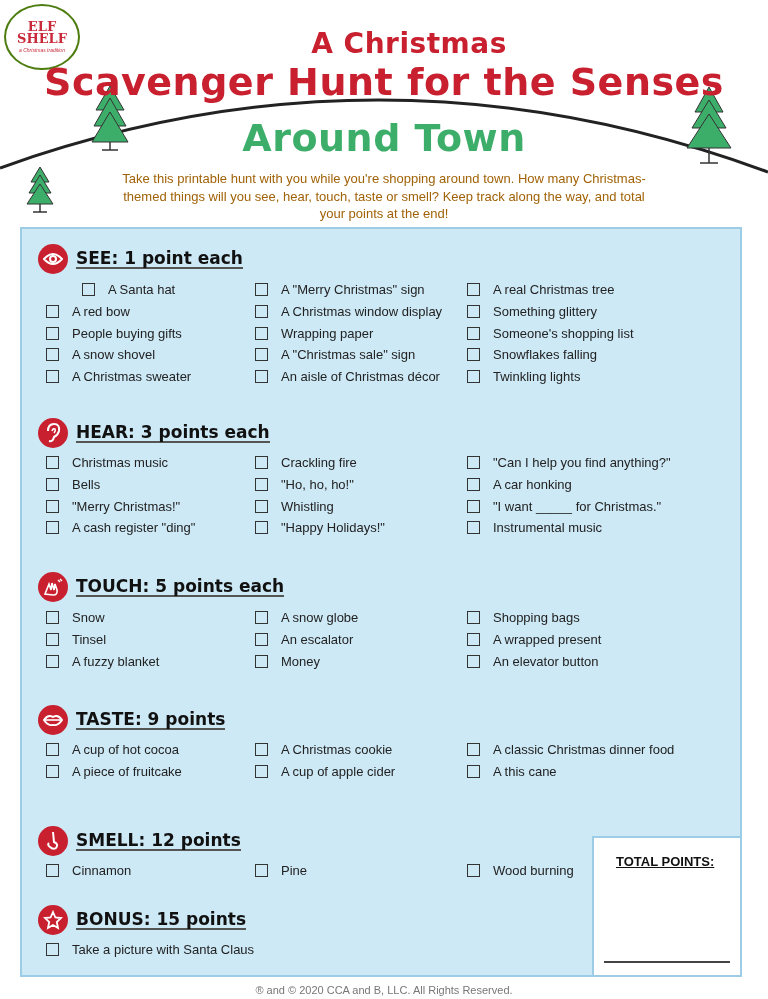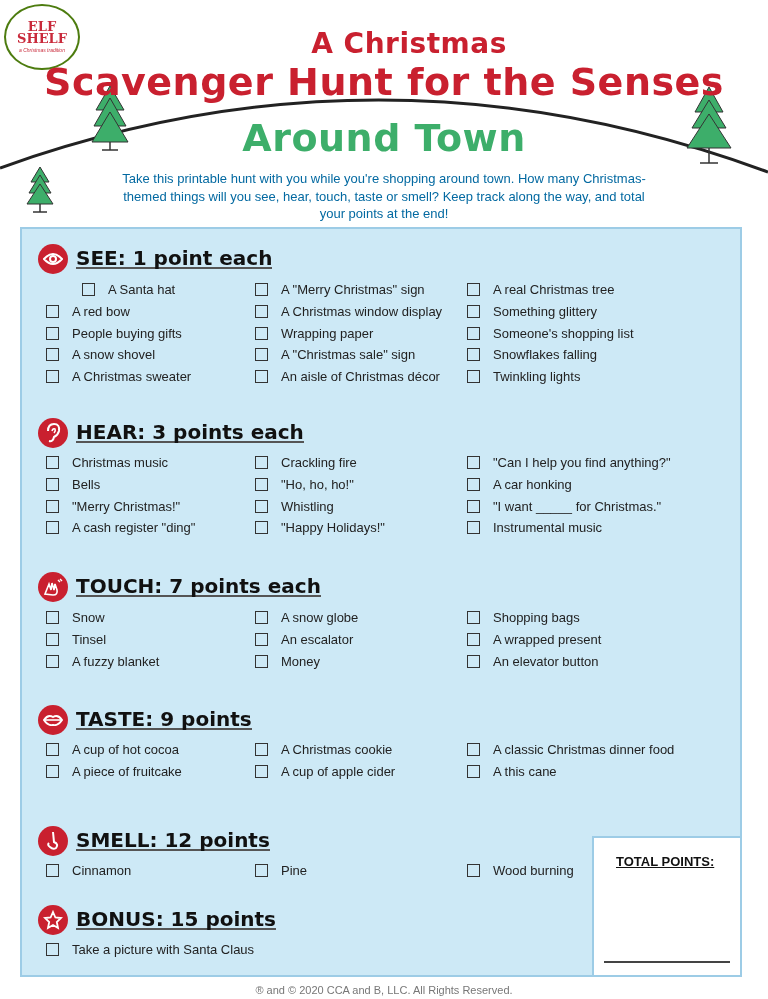--- a/index.html
+++ b/index.html
@@ -5,25 +5,25 @@
   html, body { margin:0; padding:0; }
   body { width:768px; height:999px; background:#ffffff; position:relative; overflow:hidden; font-family:"Liberation Sans", sans-serif; color:#222; }
   .logo { position:absolute; left:4px; top:4px; width:72px; height:62px; border-radius:50%; border:2px solid #4d7c0f; background:#fff; display:flex; flex-direction:column; align-items:center; justify-content:center; }
   .logo .l1 { font-family:"DejaVu Serif", serif; font-weight:bold; color:#c92a3b; font-size:13px; line-height:12px; }
   .logo .l2 { font-size:5px; color:#c92a3b; margin-top:2px; font-style:italic; }
   .title { position:absolute; left:0; width:768px; text-align:center; font-family:"DejaVu Sans", sans-serif; font-weight:bold; color:#c9202f; letter-spacing:0.5px; }
   .t1 { top:22px; font-size:28px; line-height:44px;margin-left:25px; }
   .t2 { top:60px; font-size:38px; line-height:44px; }
   .t3 { top:116px; font-size:38px; line-height:44px; color:#3dae6a; }
   .hill { position:absolute; left:0; top:0; width:768px; height:240px; pointer-events:none; }
-  .intro { position:absolute; left:120px; width:528px; top:170px; text-align:center; font-size:13px; line-height:17.5px; color:#0369a1; }
+  .intro { position:absolute; left:120px; width:528px; top:170px; text-align:center; font-size:13px; line-height:17.5px; color:#a16207; }
   .panel { position:absolute; left:20px; top:227px; width:722px; height:750px; background:#cde9f6; border:2px solid #9dcce6; box-sizing:border-box; }
   .section-head { position:absolute; display:flex; align-items:center; }
   .sicon { width:30px; height:30px; border-radius:50%; background:#c9202f; display:flex; align-items:center; justify-content:center; margin-right:8px; }
-  .shead { font-family:"DejaVu Sans", sans-serif; font-weight:bold; font-size:20px; color:#111; border-bottom:2px solid #555; line-height:18px; }
+  .shead { font-family:"DejaVu Sans", sans-serif; font-weight:bold; font-size:17px; color:#111; border-bottom:2px solid #555; line-height:18px; }
   .item { position:absolute; display:flex; align-items:center; font-size:13px; color:#222; white-space:nowrap; }
   .cb { width:13px; height:13px; border:1.6px solid #333; background:#cde9f6; margin-right:13px; box-sizing:border-box; }
   .total { position:absolute; left:592px; top:836px; width:150px; height:141px; background:#fff; border:2px solid #9dcce6; box-sizing:border-box; }
   .total .lbl { position:absolute; left:22px; top:16px; font-weight:bold; font-size:13px; text-decoration:underline; color:#111; }
   .total .line { position:absolute; left:10px; right:10px; bottom:12px; height:2px; background:#444; }
   .footer { position:absolute; left:0; width:768px; top:984px; text-align:center; font-size:11px; color:#777; }
 </style>
 </head>
 <body>
 
@@ -87,21 +87,21 @@
   <span class="shead">HEAR: 3 points each</span>
 </div>
 
 <div class="section-head" style="left:38px;top:572px">
   <div class="sicon">
       <svg width="20" height="18" viewBox="0 0 20 18">
         <path d="M2 16 L6 6 L8 12 L9 5 L11 12 L12 6 L14 12 Q15 17 10 17 Z" fill="none" stroke="#fff" stroke-width="1.6"></path>
         <path d="M15 2 L17 4 M17 1 L19 3" stroke="#fff" stroke-width="1.4"></path>
       </svg>
     </div>
-  <span class="shead">TOUCH: 7 points each</span>
+  <span class="shead">TOUCH: 5 points each</span>
 </div>
 
 <div class="section-head" style="left:38px;top:705px">
   <div class="sicon">
       <svg width="20" height="12" viewBox="0 0 20 12">
         <path d="M1 6 Q5 0 10 3 Q15 0 19 6 Q15 12 10 11 Q5 12 1 6Z" fill="none" stroke="#fff" stroke-width="2"></path>
         <line x1="2" y1="6" x2="18" y2="6" stroke="#fff" stroke-width="1.6"></line>
       </svg>
     </div>
   <span class="shead">TASTE: 9 points</span>

